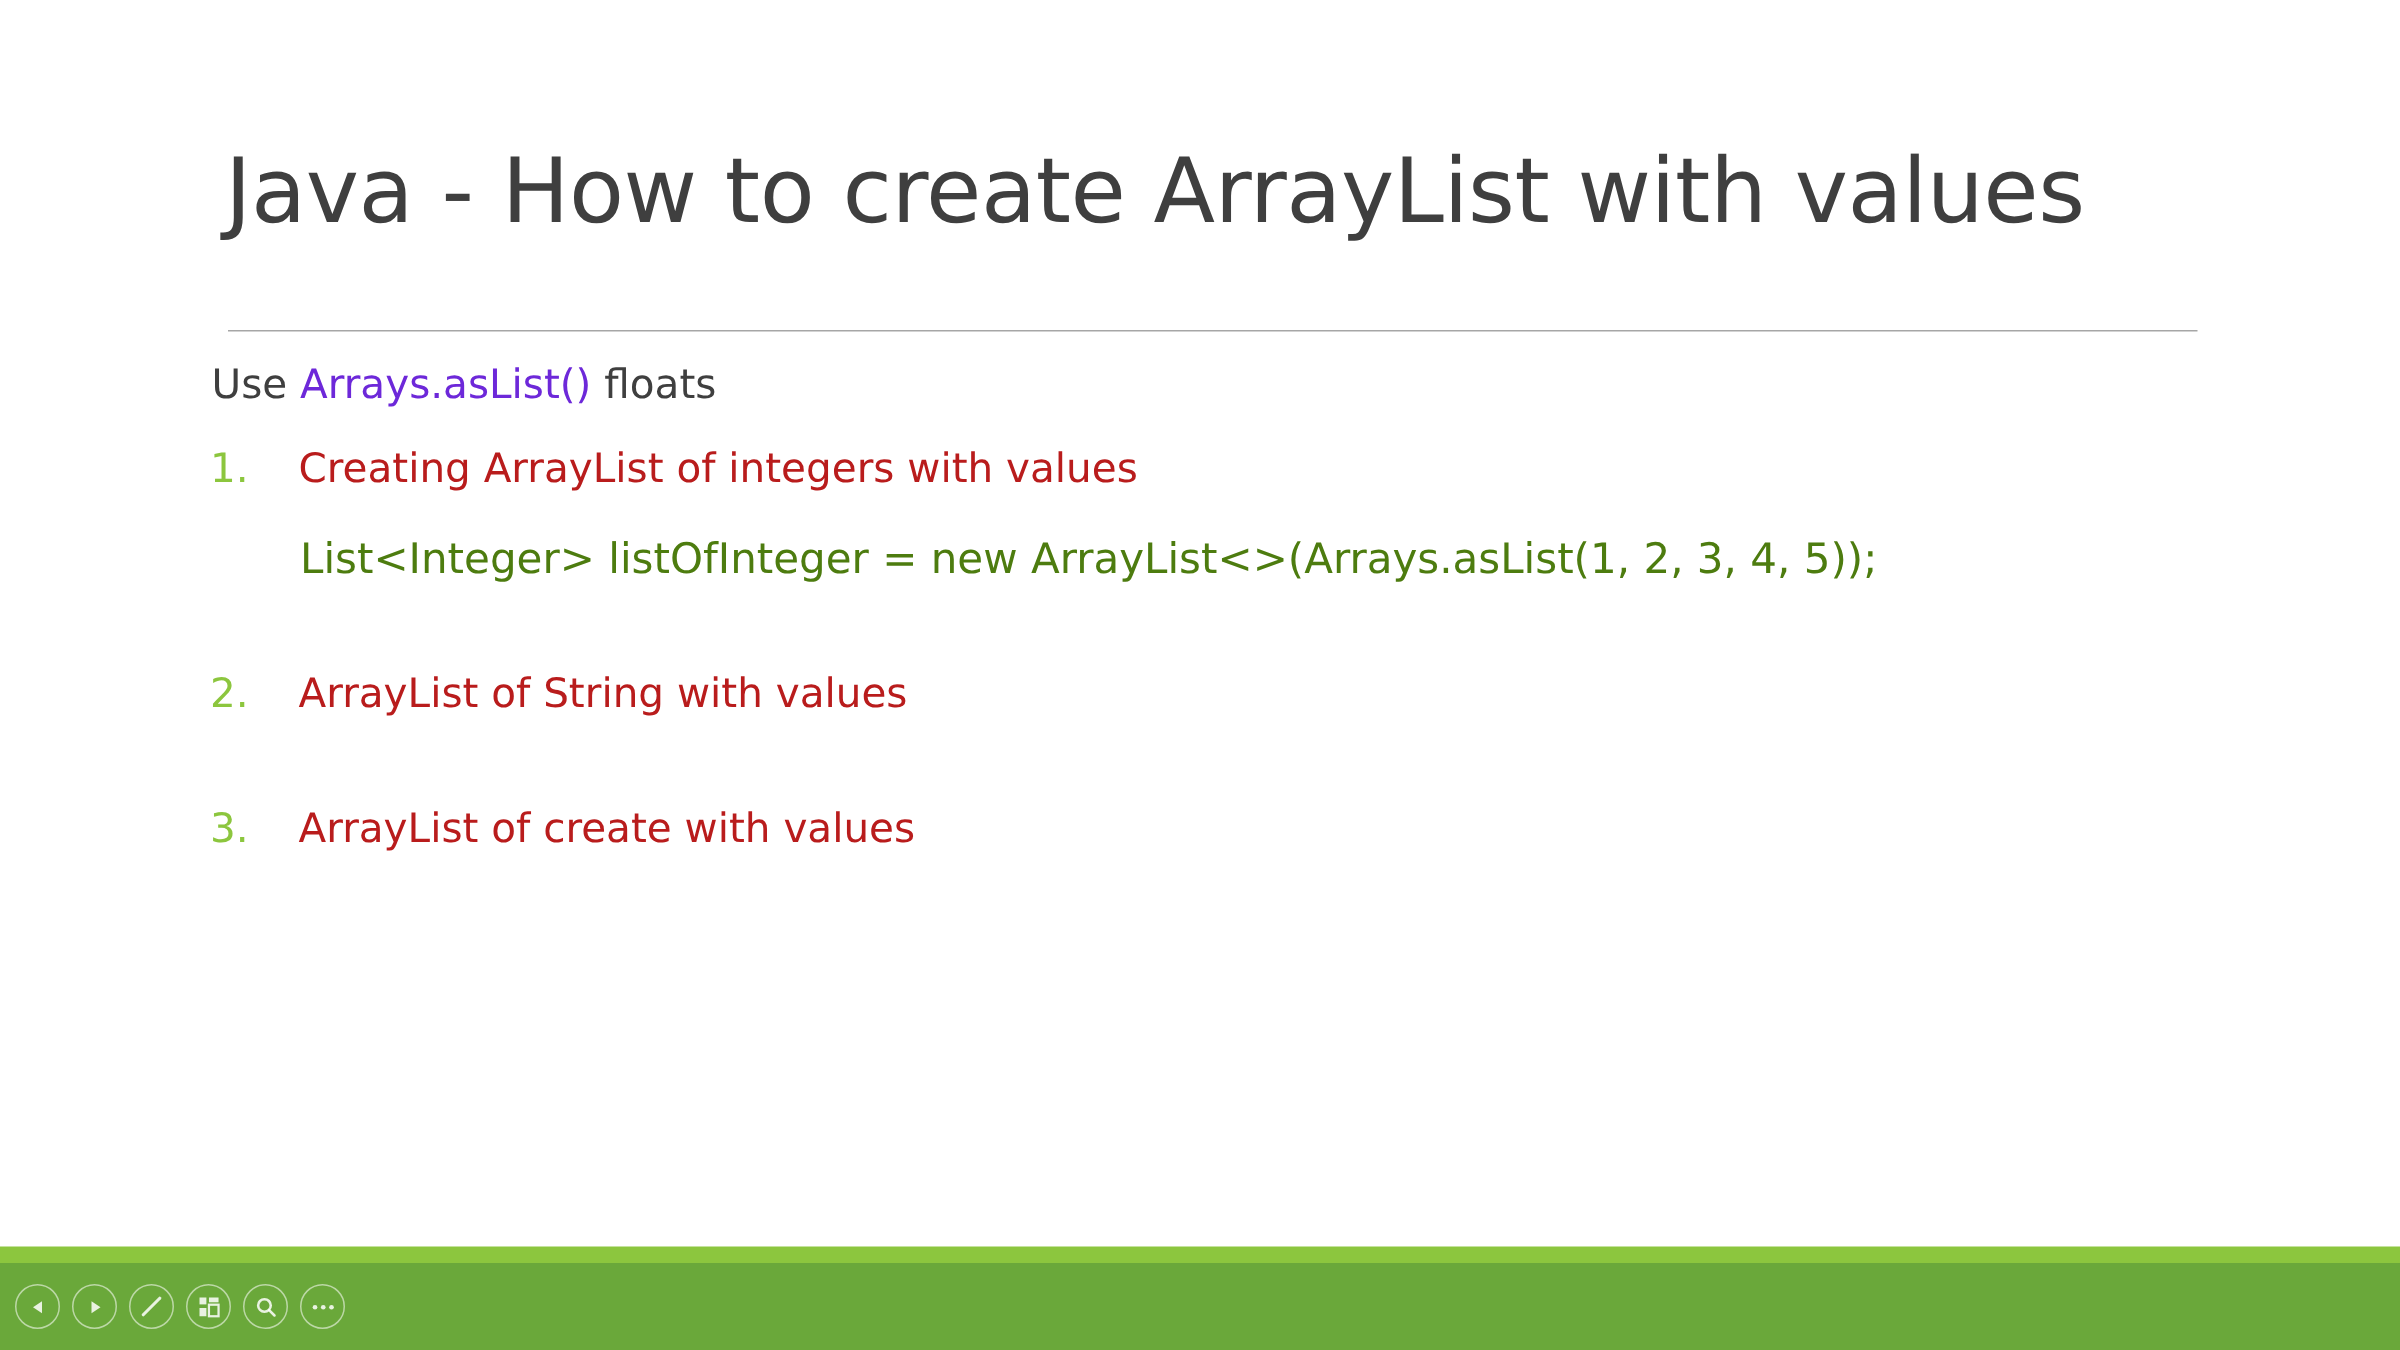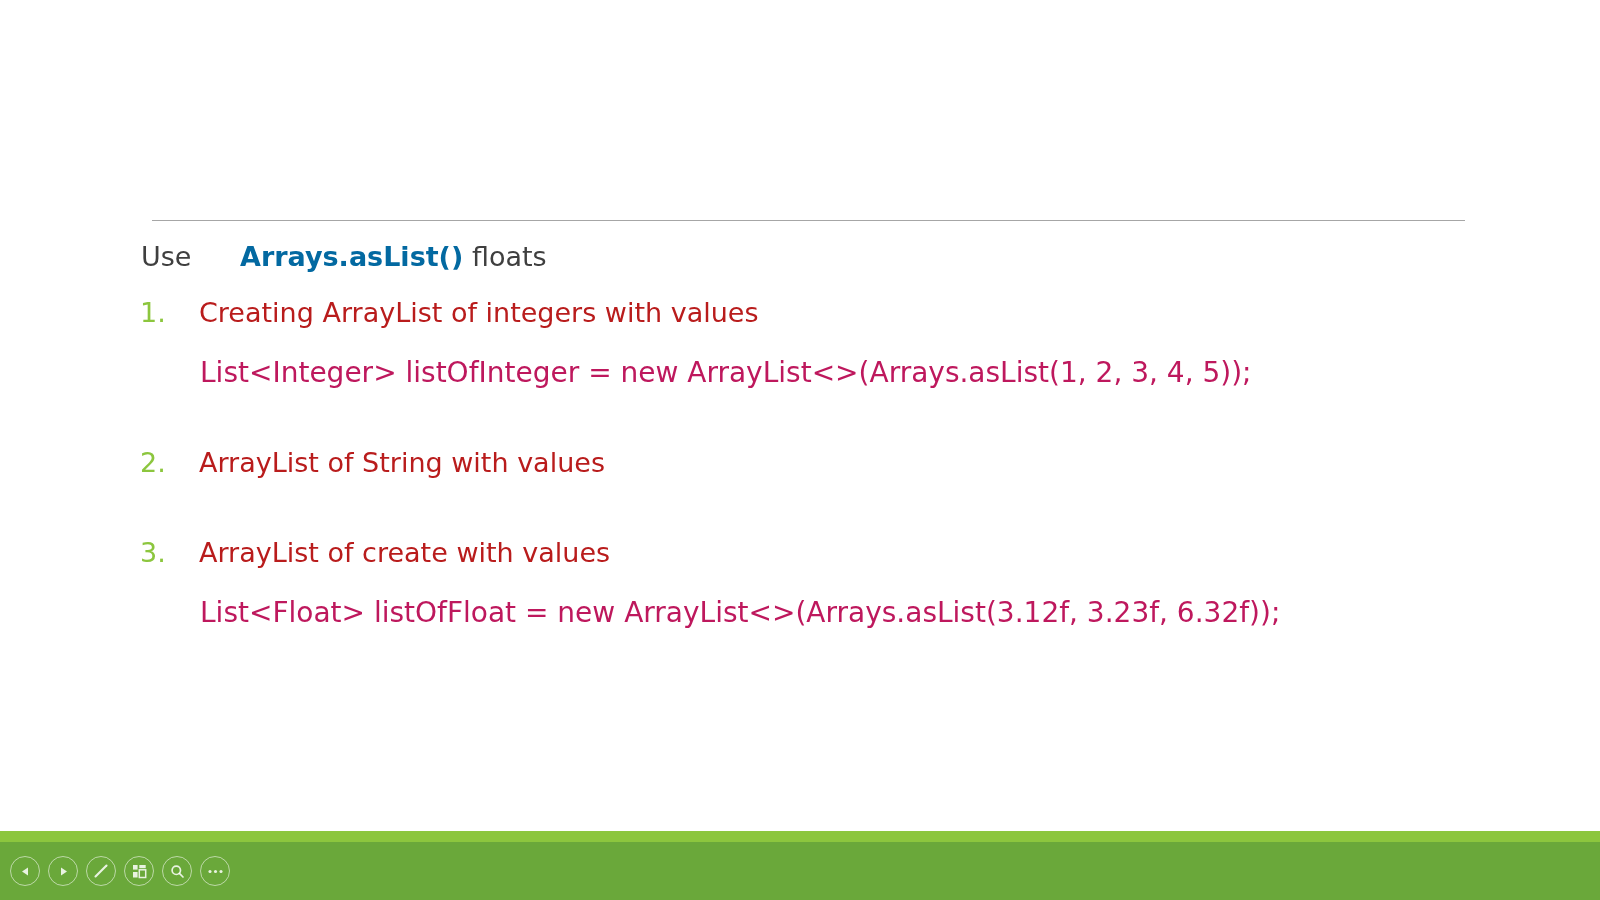--- a/index.html
+++ b/index.html
@@ -54,23 +54,22 @@
   }
 
   .intro-line {
     font-size: 27px;
     line-height: 42px;
     color: #3f3f3f;
     margin: 0 0 13px 1px;
     white-space: nowrap;
   }
   .intro-line .strong {
-    font-weight: bold;
-    color: #0369a1;
-    margin-left: 40px;
+    font-weight: normal;
+    color: #6d28d9;
   }
 
   .step {
     position: relative;
     margin-bottom: 4px;
   }
 
   .step-head {
     display: flex;
     align-items: baseline;
@@ -85,21 +84,21 @@
   .step-text {
     font-size: 27px;
     color: #b91c1c;
     white-space: nowrap;
   }
 
   .code-line {
     margin: 16px 0 0 60px;
     font-size: 28px;
     line-height: 44px;
-    color: #be185d;
+    color: #4d7c0f;
     white-space: nowrap;
   }
 
   .gap-after-code { height: 42px; }
 
   
   .accent-strip {
     position: absolute;
     left: 0;
     bottom: 58px;
@@ -132,20 +131,21 @@
     box-sizing: border-box;
     cursor: pointer;
   }
   .tool-btn svg { display: block; }
 </style>
 </head>
 <body>
 
 <div class="slide">
 
+  <div class="slide-title">Java - How to create ArrayList with values</div>
   <div class="title-rule"></div>
 
   <div class="body-area">
 
     <p class="intro-line"><span>Use </span><span class="strong">Arrays.asList()</span><span> floats</span></p>
 
     <div class="step">
       <div class="step-head">
         <span class="step-num">1.</span>
         <span class="step-text">Creating ArrayList of integers with values</span>
@@ -160,21 +160,20 @@
         <span class="step-text">ArrayList of String with values</span>
       </div>
     </div>
     <div class="gap-after-code"></div>
 
     <div class="step">
       <div class="step-head">
         <span class="step-num">3.</span>
         <span class="step-text">ArrayList of create with values</span>
       </div>
-      <div class="code-line">List&lt;Float&gt; listOfFloat = new ArrayList&lt;&gt;(Arrays.asList(3.12f, 3.23f, 6.32f));</div>
     </div>
 
   </div>
 
   <div class="accent-strip"></div>
 
   <div class="toolbar">
 
     <div class="tool-btn">
       <span>

